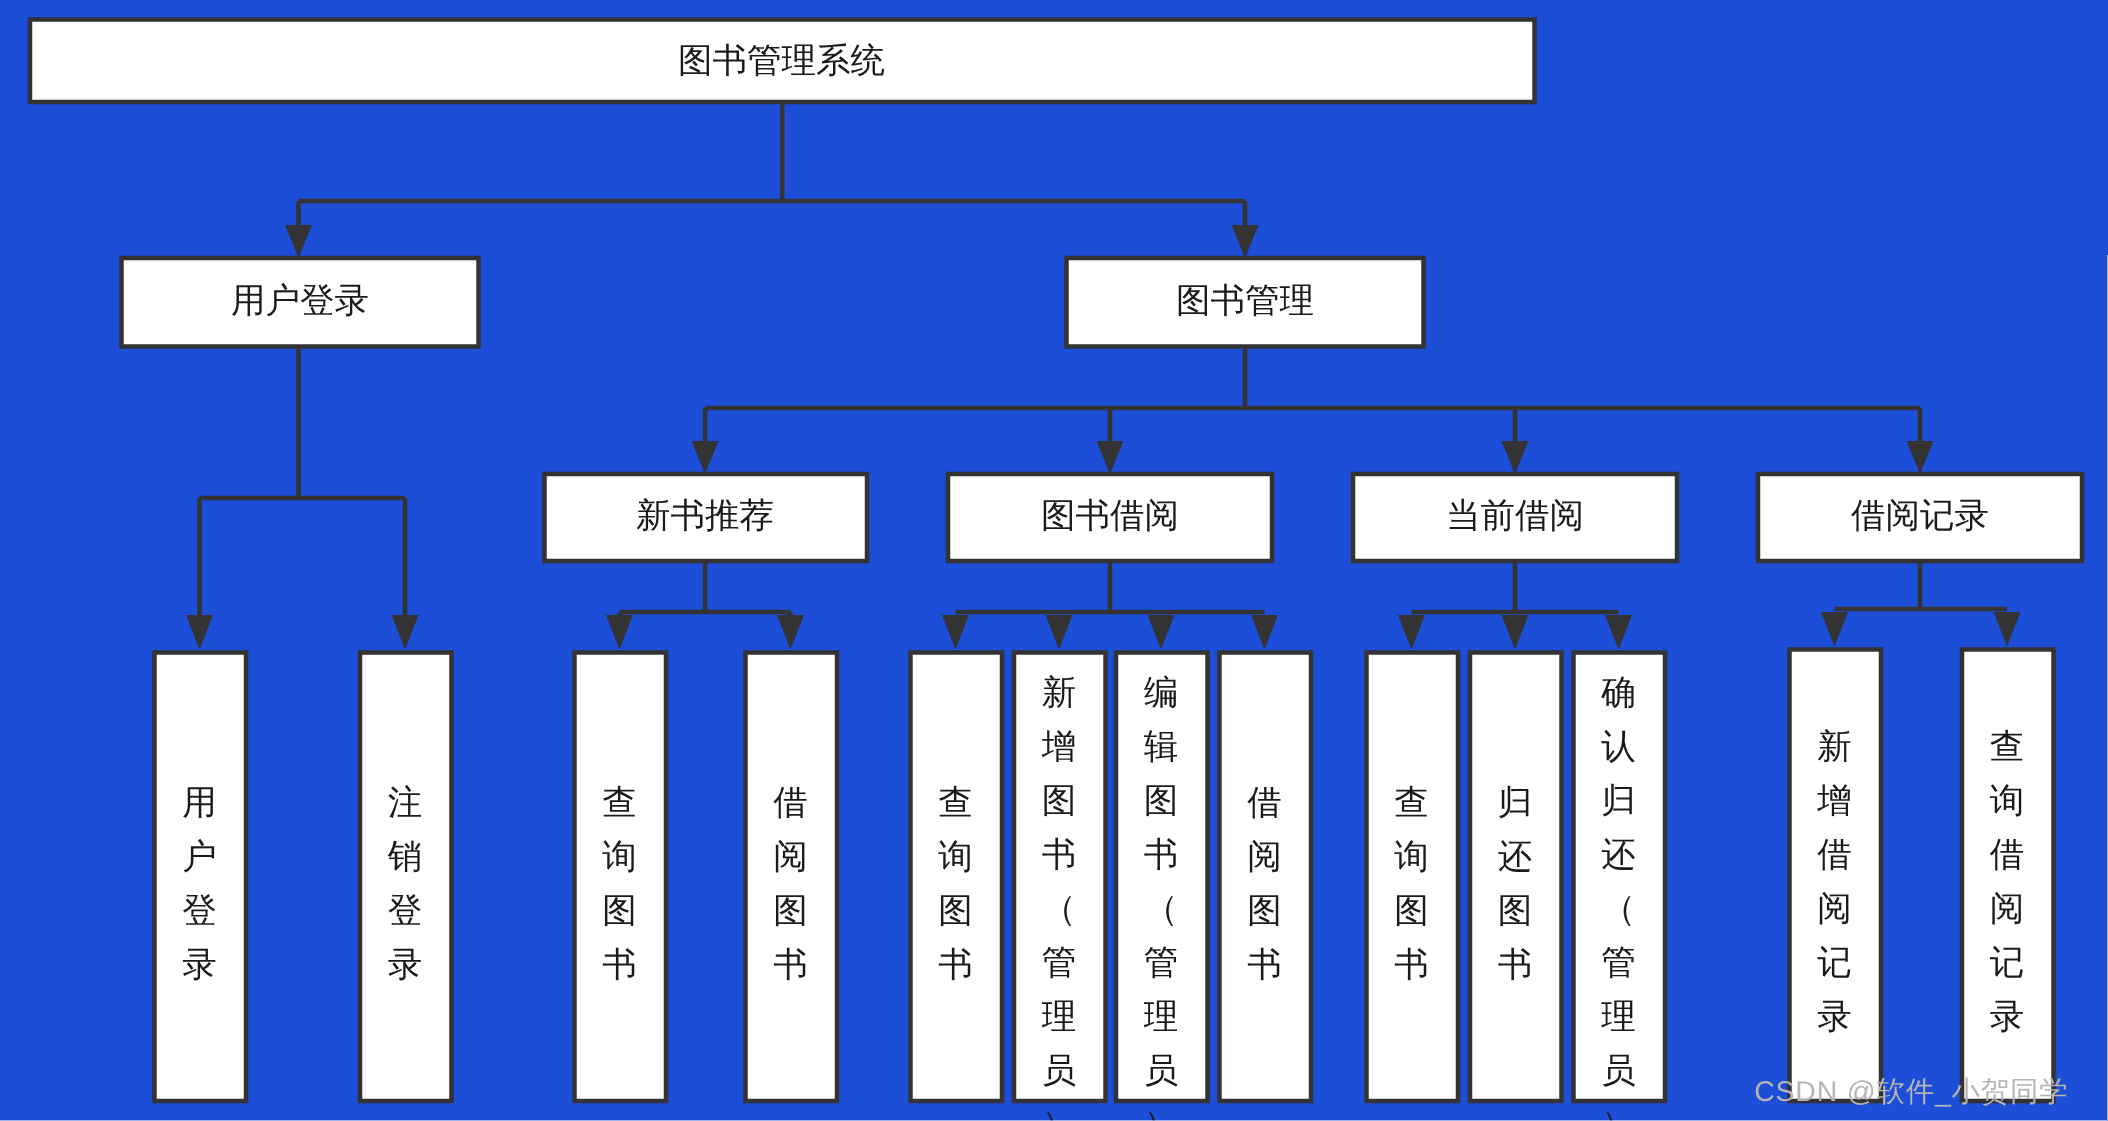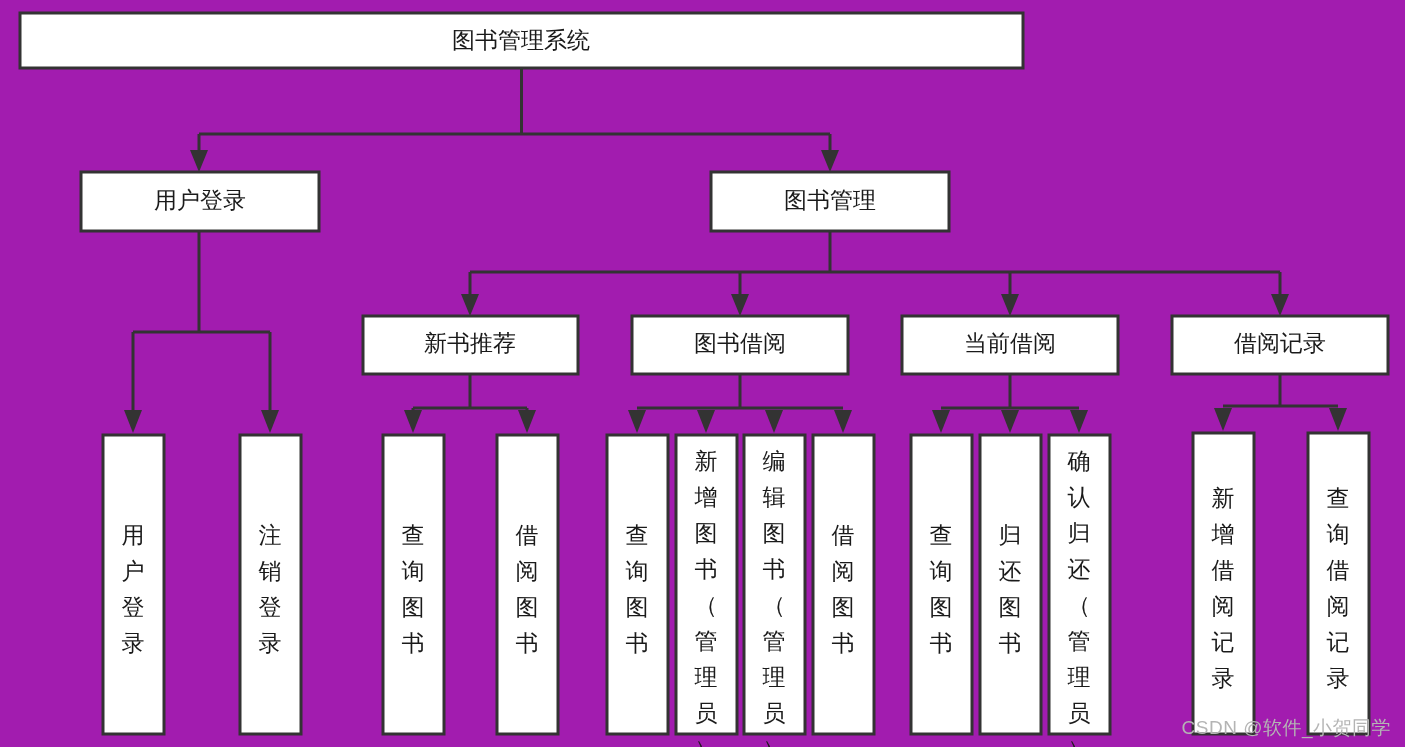--- a/index.html
+++ b/index.html
@@ -7,21 +7,21 @@
     padding: 0;
     background: #ffffff;
   }
   body {
     font-family: "Liberation Sans", "DejaVu Sans", sans-serif;
   }
   #diagram-root {
     position: relative;
     width: 1405px;
     height: 747px;
-    background: #a21caf;
+    background: #1d4ed8;
     overflow: hidden;
   }
   svg#chart-svg {
     position: absolute;
     top: 0;
     left: 0;
     width: 1405px;
     height: 747px;
     display: block;
   }
@@ -39,21 +39,21 @@
   .node-label.horizontal { font-size: 23px; }
   .node-label.vertical   { font-size: 23px; }
   .connector {
     stroke: #333333;
     stroke-width: 3;
     fill: none;
   }
   .arrow-head { fill: #333333; stroke: none; }
   .watermark {
     position: absolute;
-    right: 14px;
+    right: 26px;
     bottom: 6px;
     font-family: "Liberation Sans", "DejaVu Sans", sans-serif;
     font-size: 19px;
     color: #b4b4b4;
     white-space: nowrap;
     letter-spacing: 0.5px;
     pointer-events: none;
   }
 </style>
 </head>

